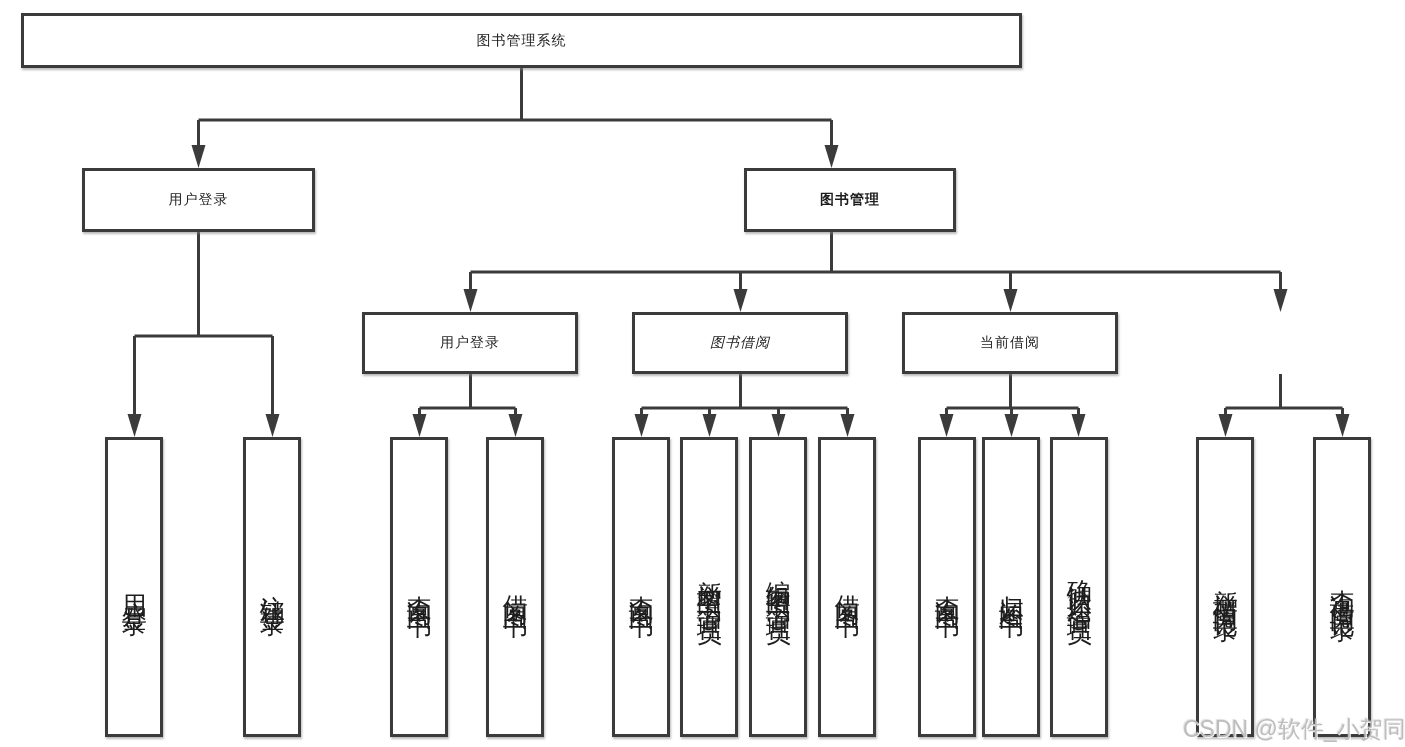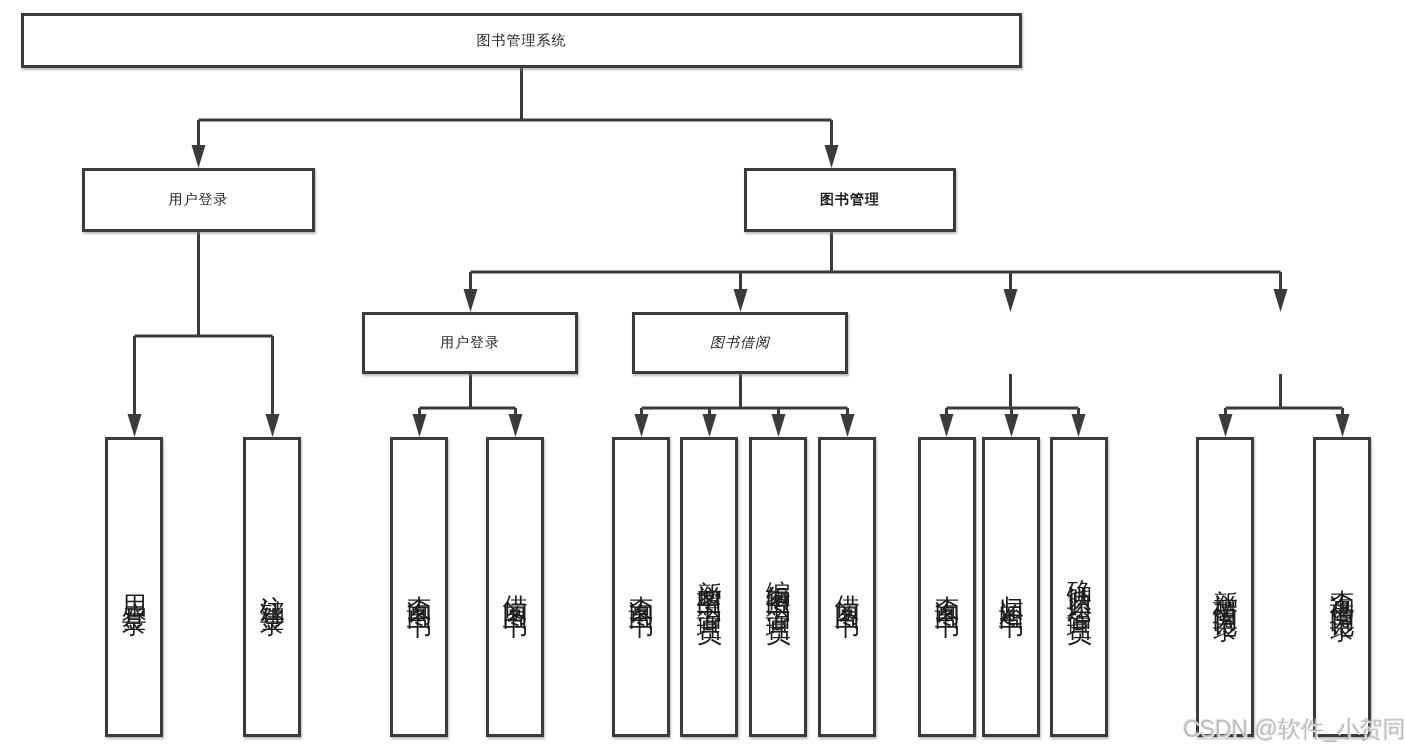--- a/index.html
+++ b/index.html
@@ -182,20 +182,23 @@
   <div class="box h-box n-mgmt">
     <span>图书管理</span>
   </div>
 
   <div class="box h-box n-l3 n-l3a">
     <span>用户登录</span>
   </div>
   <div class="box h-box n-l3 n-l3b">
     <span>图书借阅</span>
   </div>
+  <div class="box h-box n-l3 n-l3c">
+    <span>当前借阅</span>
+  </div>
 
   <div class="box v-box n-l4 x1">
     <span>用户登录</span>
   </div>
   <div class="box v-box n-l4 x2">
     <span>注销登录</span>
   </div>
   <div class="box v-box n-l4 x3">
     <span>查询图书</span>
   </div>

